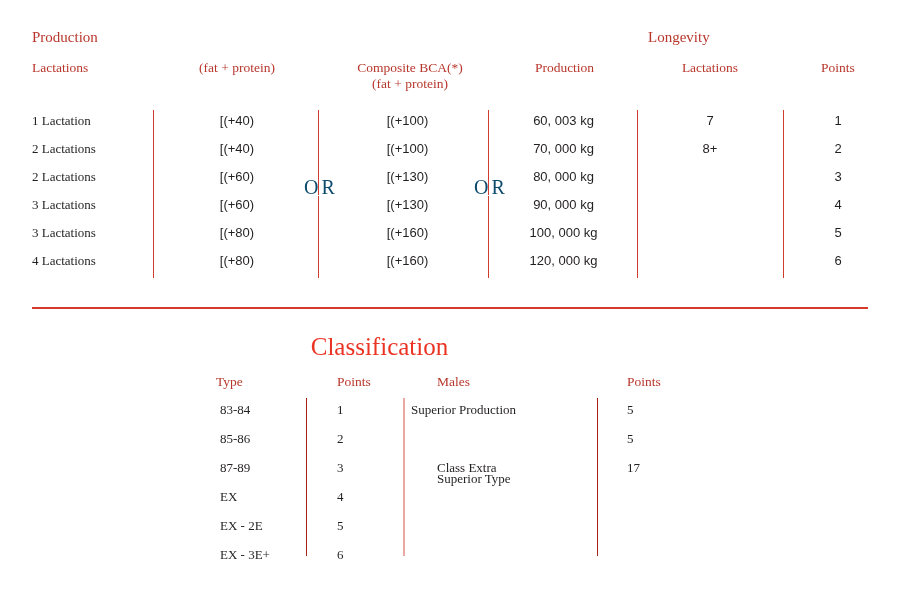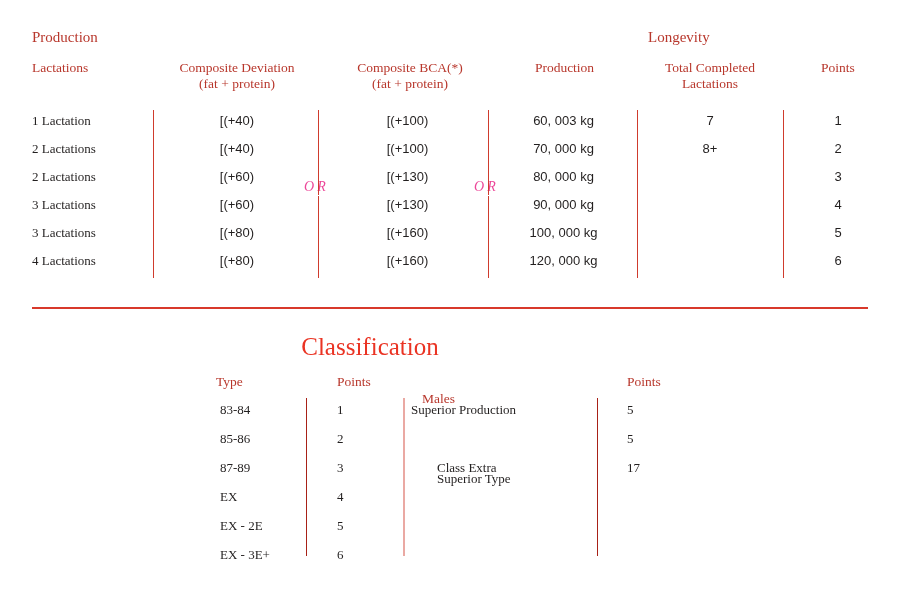--- a/index.html
+++ b/index.html
@@ -77,57 +77,54 @@
     background: #a82117;
   }
   .hrule {
     height: 1.5px;
     background: #d8392b;
   }
 
   
   .or-badge {
     font-family: "Liberation Serif", serif;
-    color: #ec4899;
-    font-size: 14px;
+    color: #0c4a6e;
+    font-size: 20px;
     line-height: 16px;
     white-space: nowrap;
     letter-spacing: 0px;
-    font-style: italic;
   }
   .or-badge .o { margin-right: 1px; }
   .or-badge .r { margin-left: 1px; }
 </style>
 </head>
 <body>
 
 <div class="abs" style="left:0; top:0; width:900px; height:300px;">
 
   <div class="abs hdr" style="left:32px; top:29px;">Production</div>
 
   <div class="abs hdr" style="left:648px; top:29px;">Longevity</div>
 
   <div class="abs hdr-left" style="left:32px; top:60px;">Lactations</div>
 
   <div class="abs hdr-sub" style="left:157px; top:60px; width:160px;">
-    <div>Composite Deviation</div>
     <div>(fat + protein)</div>
   </div>
 
   <div class="abs hdr-sub" style="left:330px; top:60px; width:160px;">
     <div>Composite BCA(*)</div>
     <div>(fat + protein)</div>
   </div>
 
   <div class="abs hdr-sub" style="left:492px; top:60px; width:145px;">
     <div>Production</div>
   </div>
 
   <div class="abs hdr-sub" style="left:637px; top:60px; width:146px;">
-    <div>Total Completed</div>
     <div>Lactations</div>
   </div>
 
   <div class="abs hdr-sub" style="left:783px; top:60px; width:110px;">
     <div>Points</div>
   </div>
 
   <div class="abs vrule" style="left:153px; top:110px; height:168px;"></div>
   <div class="abs vrule" style="left:318px; top:110px; height:168px;"></div>
   <div class="abs vrule" style="left:488px; top:110px; height:168px;"></div>
@@ -194,27 +191,27 @@
     <div class="abs cell cell-c" style="left:157px; top:0; width:160px;">[(+80)</div>
     <div class="abs cell cell-c" style="left:330px; top:0; width:155px;">[(+160)</div>
     <div class="abs cell cell-c" style="left:492px; top:0; width:143px;">120, 000 kg</div>
     <div class="abs cell cell-c" style="left:637px; top:0; width:146px;"></div>
     <div class="abs cell cell-c" style="left:783px; top:0; width:110px;">6</div>
   </div>
 </div>
 
 <div class="abs hrule" style="left:32px; top:307px; width:836px;"></div>
 
-<div class="abs" style="left:0; top:0; width:740px; height:599px;">
+<div class="abs" style="left:0; top:0; width:740px; height:599px;padding-left:19px;">
 
   <div class="abs section-title" style="top:332px;">Classification</div>
 
   <div class="abs hdr-left" style="left:216px; top:374px;">Type</div>
   <div class="abs hdr-left" style="left:337px; top:374px;">Points</div>
-  <div class="abs hdr-left" style="left:422px; top:374px;margin-top:17px;">Males</div>
+  <div class="abs hdr-left" style="left:437px; top:374px;">Males</div>
   <div class="abs hdr-left" style="left:627px; top:374px;">Points</div>
 
   <div class="abs vrule-dark" style="left:306px; top:398px; height:158px;"></div>
   <div class="abs vrule-light" style="left:403px; top:398px; height:158px;"></div>
   <div class="abs vrule-dark" style="left:597px; top:398px; height:158px;"></div>
 
   <div class="abs" style="left:0; top:402px; width:900px;">
     <div class="abs cell cell-l" style="left:220px; top:0;">83-84</div>
     <div class="abs cell cell-l" style="left:337px; top:0;">1</div>
   </div>

